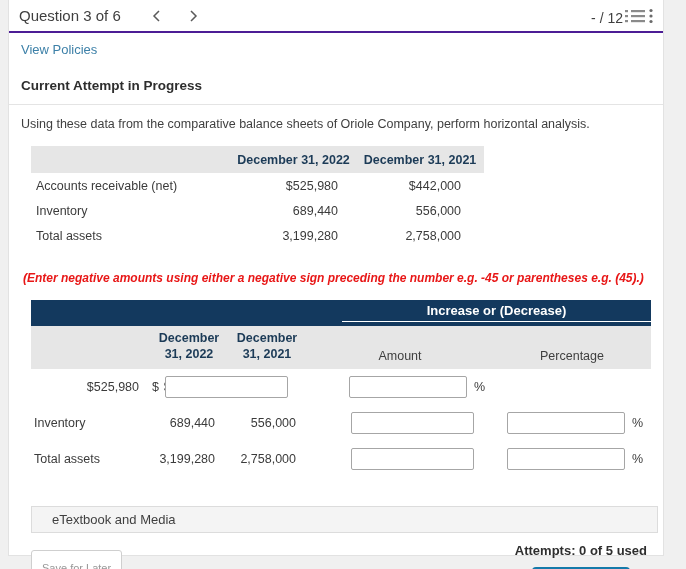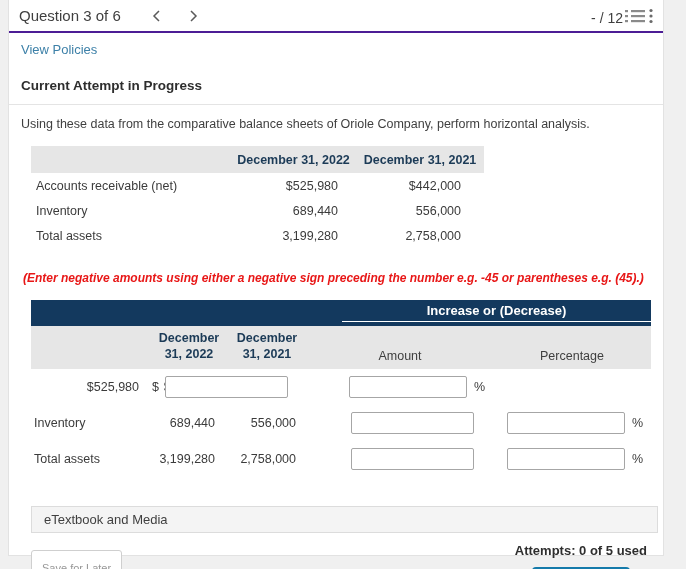--- a/index.html
+++ b/index.html
@@ -45,21 +45,21 @@
   .t2-label { padding-left:3px; }
   .t2-v2022 { text-align:right; padding-right:12px; }
   .t2-v2021 { text-align:right; padding-right:11px; }
   .t2-amount { display:flex; align-items:center; justify-content:flex-end; gap:6px; padding-right:19px; }
   .t2-pct { display:flex; align-items:center; justify-content:flex-end; gap:7px; padding-right:8px; }
   .ans-input { width:123px; height:22px; border:1px solid #a6a6a6; border-radius:2px; background:#fff; font-size:12px; padding:0 4px; }
   .t2-pct .ans-input { width:118px; }
   .sym { color:#3b3b3b; }
 
   
-  .etext-bar { margin:29px 0 0 22px; width:627px; height:27px; background:#f4f4f4; border:1px solid #dcdcdc; display:flex; align-items:center; padding-left:12px; font-size:13px; color:#3f3f3f; cursor:pointer; }
+  .etext-bar { margin:29px 0 0 22px; width:627px; height:27px; background:#f4f4f4; border:1px solid #dcdcdc; display:flex; align-items:center; padding-left:20px; font-size:13px; color:#3f3f3f; cursor:pointer; }
 
   
   .footer { margin:10px 16px 0 22px; display:flex; align-items:center; }
   .save-btn { height:35px; padding:0 10px; background:#fff; border:1px solid #cfcfcf; border-radius:3px; font-size:11px; color:#979797; cursor:pointer; font-family:"Liberation Sans", sans-serif; }
   .footer-right { margin-left:auto; display:flex; align-items:center; gap:9px;flex-direction:column; }
   .attempts { font-size:13px; font-weight:bold; color:#2e2e2e; }
   .submit-btn { height:26px; padding:0 11px; background:#147aaa; border:none; border-radius:4px; color:#ffffff; font-size:11.5px; font-weight:normal; cursor:pointer; font-family:"Liberation Sans", sans-serif; }
 </style>
 </head>
 <body>

